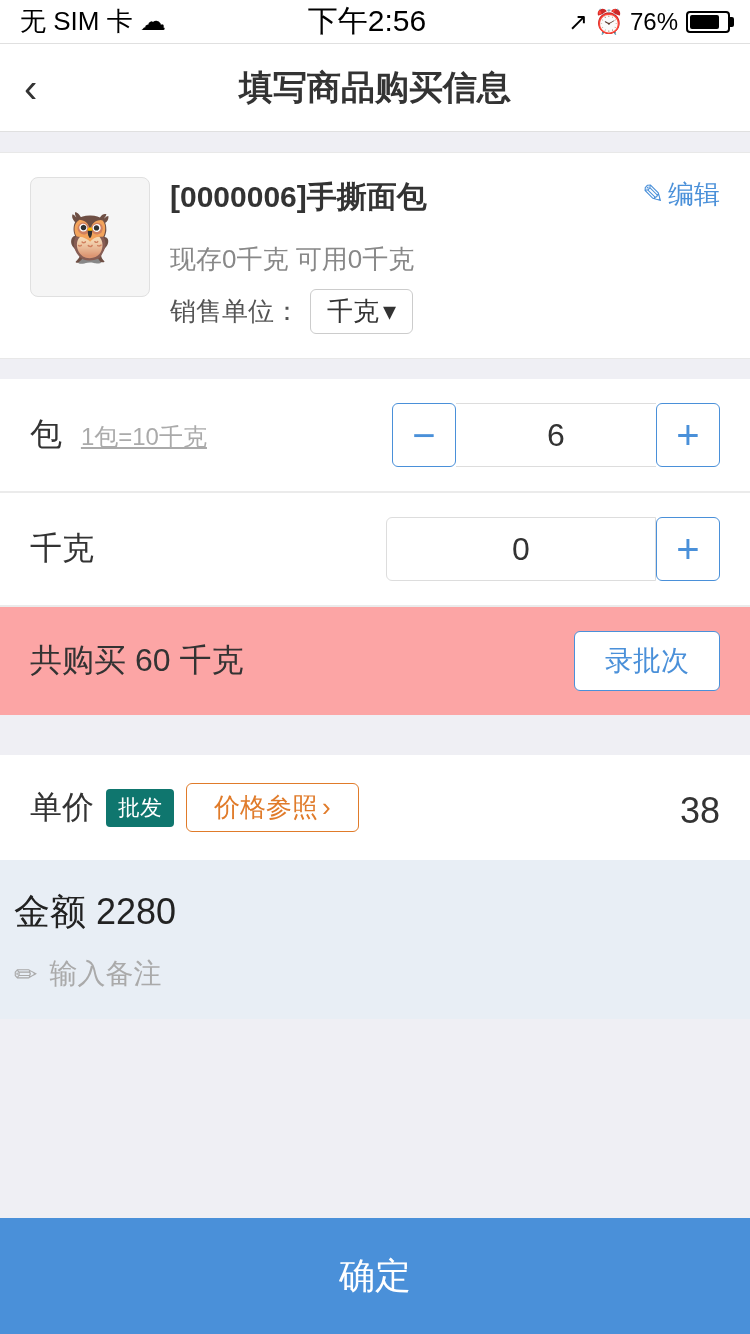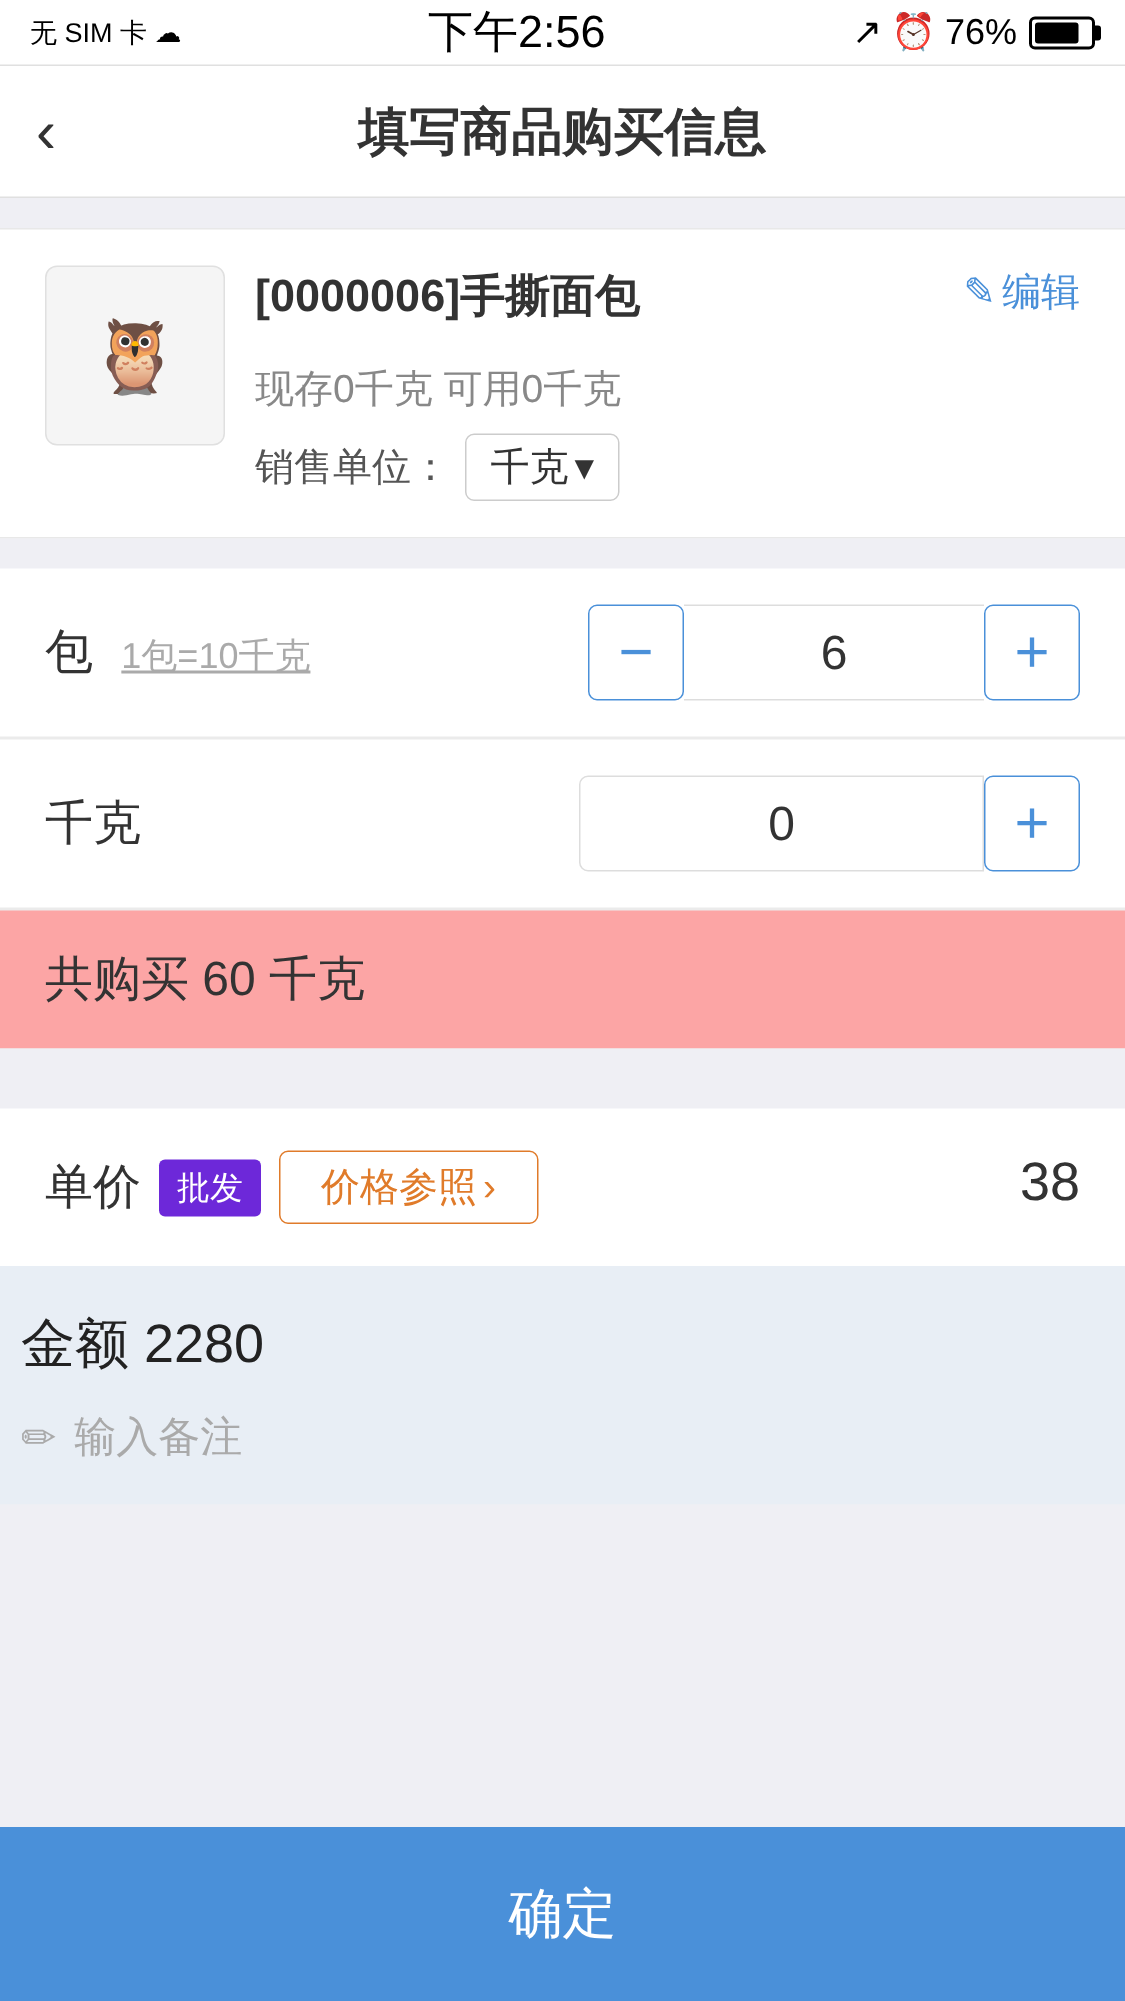--- a/index.html
+++ b/index.html
@@ -19,21 +19,21 @@
       height: 44px;
       background: #fff;
       display: flex;
       align-items: center;
       justify-content: space-between;
       padding: 0 20px;
       font-size: 28px;
       color: #000;
       border-bottom: 1px solid #e0e0e0;
     }
-    .status-left { display: flex; align-items: center; gap: 8px; font-size: 18px; }
+    .status-left { display: flex; align-items: center; gap: 8px; font-size: 26px; }
     .status-center { font-size: 30px; font-weight: 500; }
     .status-right { display: flex; align-items: center; gap: 6px; font-size: 24px; }
     .battery-icon {
       display: inline-block;
       width: 44px;
       height: 22px;
       border: 2px solid #000;
       border-radius: 4px;
       position: relative;
       margin-left: 2px;
@@ -240,32 +240,32 @@
     }
 
     
     .price-section {
       background: #fff;
       margin-top: 20px;
       padding: 28px 30px;
     }
     .price-row {
       display: flex;
-      align-items: flex-start;
+      align-items: flex-end;
       justify-content: space-between;
     }
     .price-label {
       font-size: 32px;
       color: #333;
       display: flex;
       align-items: center;
       gap: 12px;
     }
     .badge-pifa {
-      background: #6d28d9;
+      background: #0f766e;
       color: #fff;
       font-size: 22px;
       padding: 4px 12px;
       border-radius: 4px;
     }
     .price-ref-btn {
       border: 1.5px solid #e07b2a;
       color: #e07b2a;
       font-size: 26px;
       padding: 6px 27px;
@@ -396,20 +396,21 @@
     <div class="input-label">千克</div>
     <div class="quantity-control">
       <input class="qty-only-input" type="text" value="0" style="">
       <button class="qty-btn">+</button>
     </div>
   </div>
 </div>
 
 <div class="summary-row">
   <span class="summary-text">共购买 60 千克</span>
+  <button class="batch-btn">录批次</button>
 </div>
 
 <div class="section-divider"></div>
 
 <div class="price-section">
   <div class="price-row">
     <div class="price-label">
       <span>单价</span>
       <span class="badge-pifa">批发</span>
       <button class="price-ref-btn">

